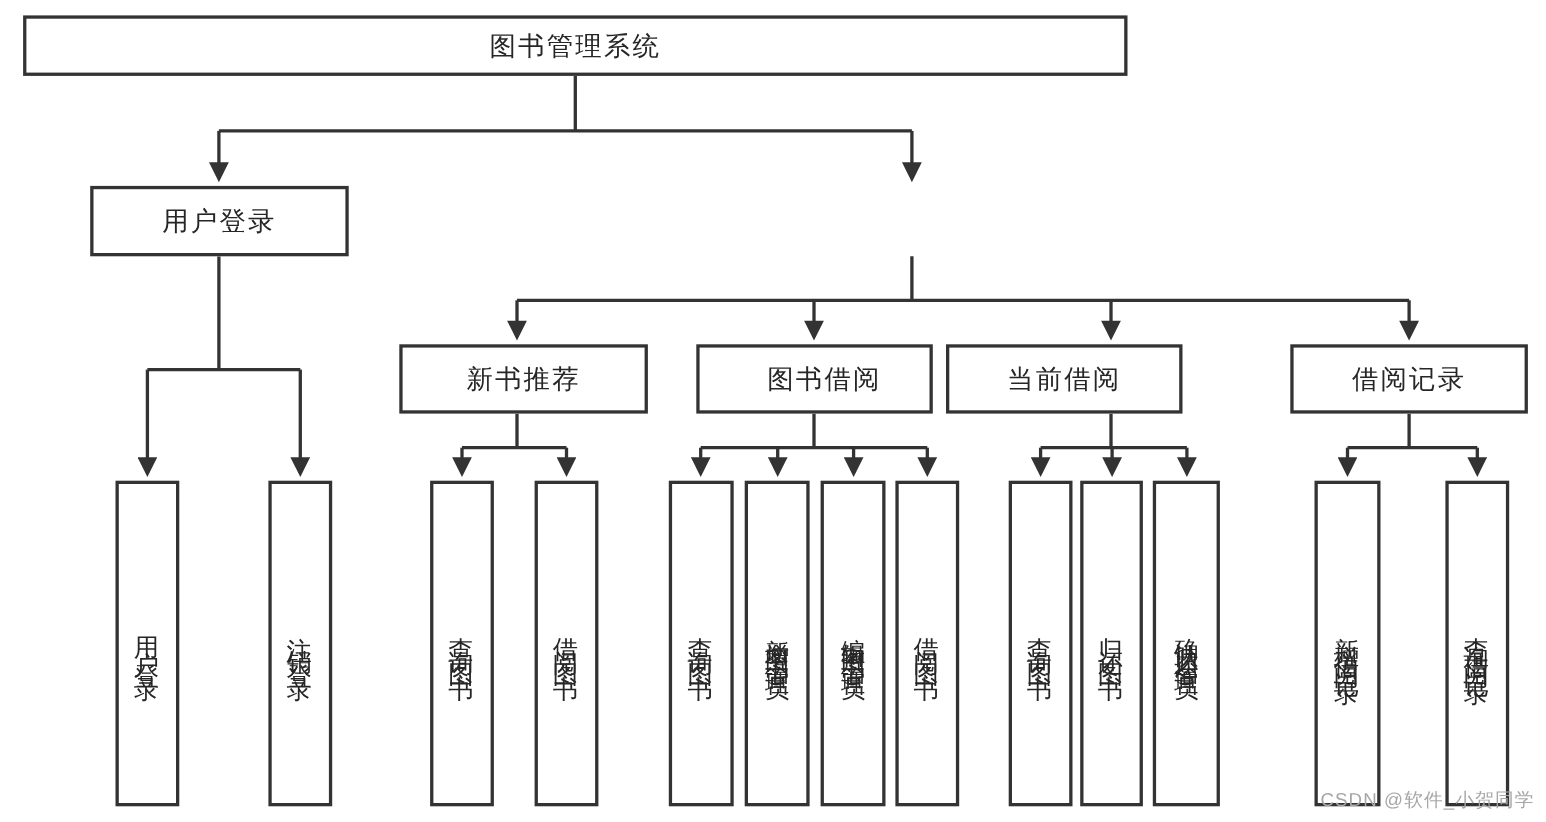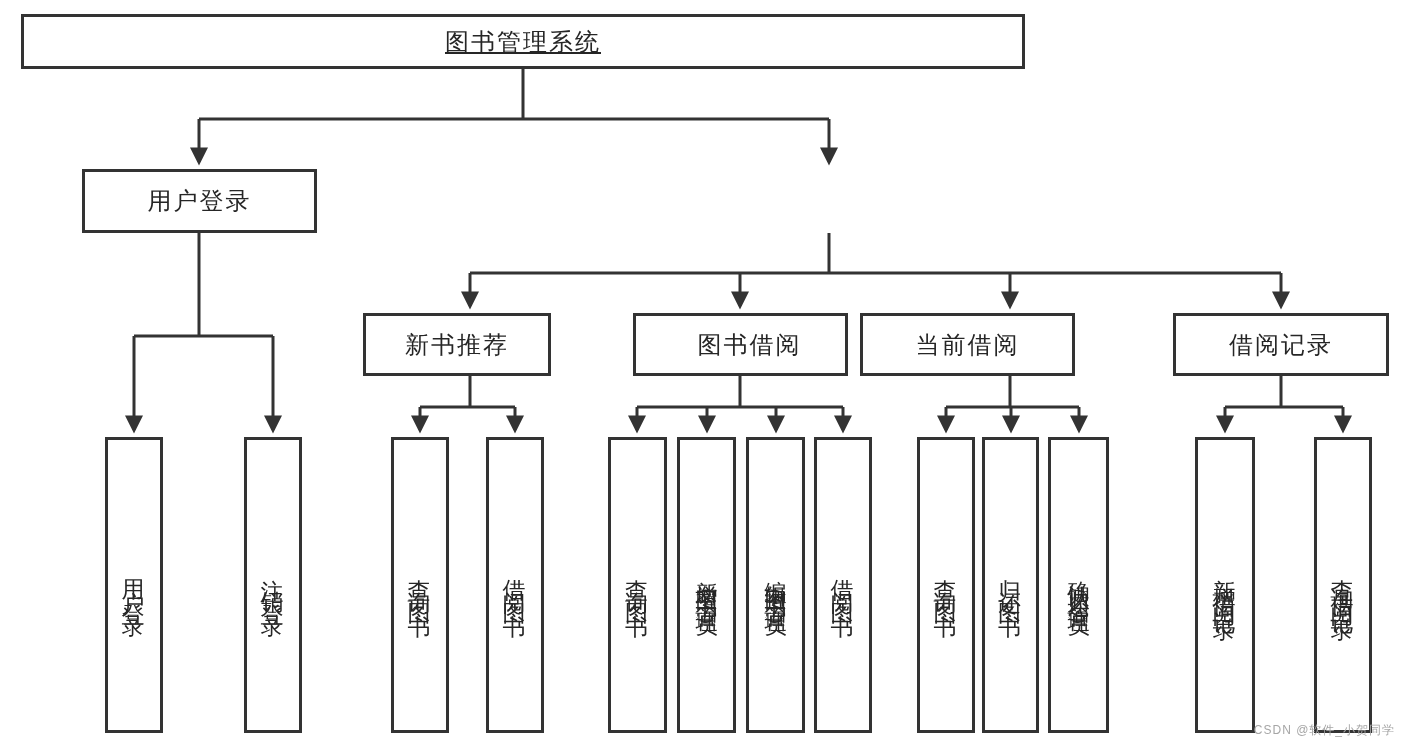--- a/index.html
+++ b/index.html
@@ -29,21 +29,21 @@
     position:absolute;top:437px;height:296px;box-sizing:border-box;
     border:3px solid var(--line);background:#fff;
     display:flex;align-items:center;justify-content:center;
     writing-mode:vertical-rl;
     font-size:23px;letter-spacing:12px;color:var(--text);
   }
   .leaf.l6{letter-spacing:8px;}
   .leaf.l9{letter-spacing:5px;font-size:22px;}
   .watermark{
     position:absolute;right:10px;bottom:8px;
-    font-size:12px;letter-spacing:1px;color:var(--watermark);
+    font-size:17px;letter-spacing:1px;color:var(--watermark);
     white-space:nowrap;z-index:5;
   }
 </style>
 </head>
 <body>
 
 <div class="canvas">
 
   <svg class="connectors" viewBox="0 0 1405 747" xmlns="http://www.w3.org/2000/svg">
     <defs>
@@ -79,25 +79,25 @@
     <path class="wire" d="M1010 376 V407 M946 407 H1079"></path>
     <path class="wire" d="M946 407 V430" marker-end="url(#arrow)"></path>
     <path class="wire" d="M1011 407 V430" marker-end="url(#arrow)"></path>
     <path class="wire" d="M1079 407 V430" marker-end="url(#arrow)"></path>
 
     <path class="wire" d="M1281 376 V407 M1225 407 H1343"></path>
     <path class="wire" d="M1225 407 V430" marker-end="url(#arrow)"></path>
     <path class="wire" d="M1343 407 V430" marker-end="url(#arrow)"></path>
   </svg>
 
-  <div class="box" style="left:21px;top:14px;width:1004px;height:55px;text-decoration:underline;">图书管理系统</div>
+  <div class="box" style="left:21px;top:14px;width:1004px;height:55px;">图书管理系统</div>
 
   <div class="box" style="left:82px;top:169px;width:235px;height:64px;">用户登录</div>
 
-  <div class="box" style="left:363px;top:313px;width:188px;height:63px;">新书推荐</div>
+  <div class="box" style="left:363px;top:313px;width:226px;height:63px;">新书推荐</div>
   <div class="box" style="left:633px;top:313px;width:215px;height:63px;padding-left:18px;">图书借阅</div>
   <div class="box" style="left:860px;top:313px;width:215px;height:63px;">当前借阅</div>
   <div class="box" style="left:1173px;top:313px;width:216px;height:63px;">借阅记录</div>
 
   <div class="leaf" style="left:105px;width:58px;">用户登录</div>
   <div class="leaf" style="left:244px;width:58px;">注销登录</div>
 
   <div class="leaf" style="left:391px;width:58px;">查询图书</div>
   <div class="leaf" style="left:486px;width:58px;">借阅图书</div>
 

